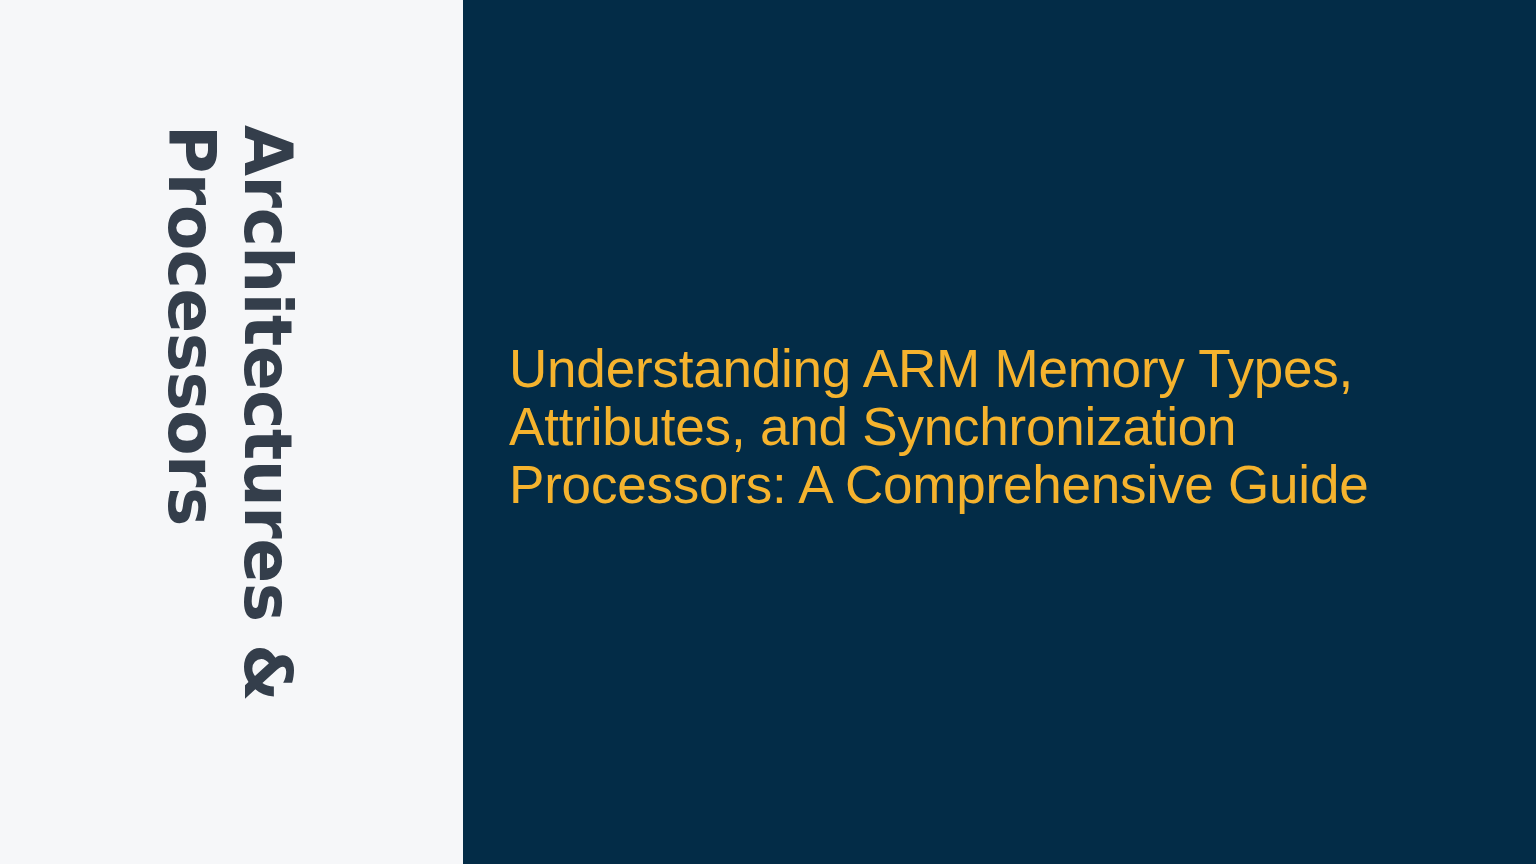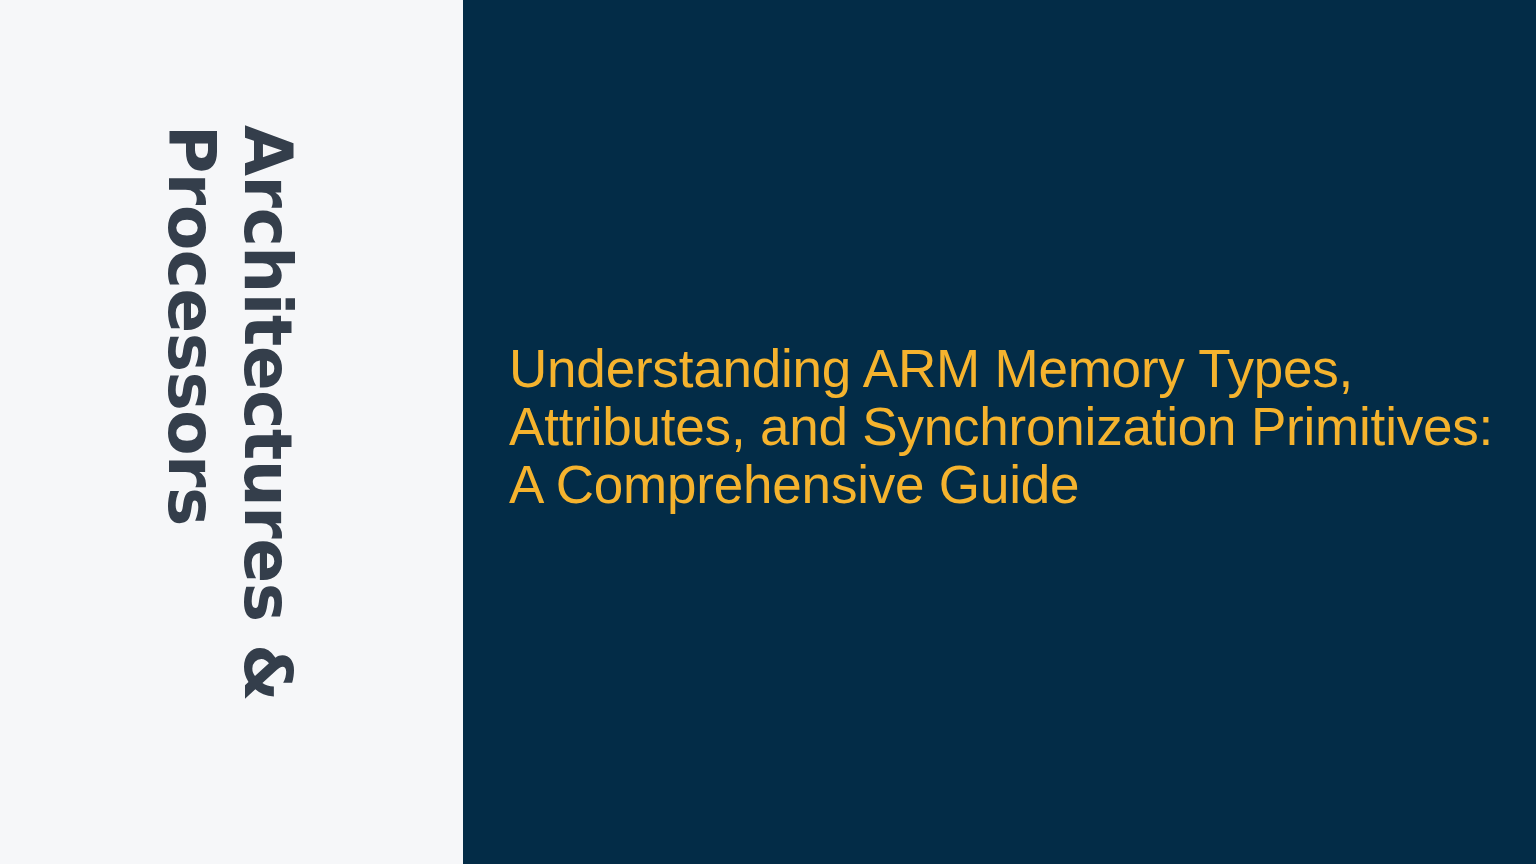--- a/index.html
+++ b/index.html
@@ -110,17 +110,17 @@
   <div class="left-panel">
     <div class="vertical-label-wrap">
       <div class="vertical-label">
         <span class="vertical-label-text">Architectures &amp; Processors</span>
       </div>
     </div>
   </div>
 
   <div class="right-panel">
     <div class="title-block">
-      <h1 class="slide-title">Understanding ARM Memory Types, Attributes, and Synchronization Primitives: A Comprehensive Guide</h1>
+      <h1 class="slide-title">Understanding ARM Memory Types, Attributes, and Synchronization Processors: A Comprehensive Guide</h1>
     </div>
   </div>
 
 </div>
 
 </body></html>

